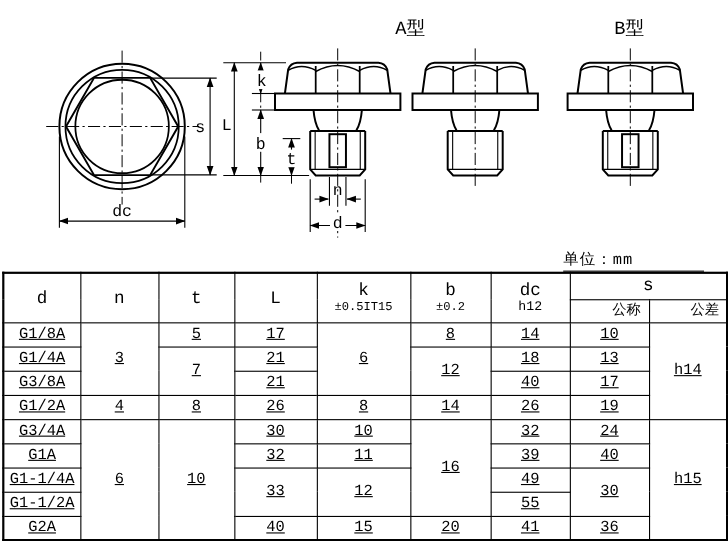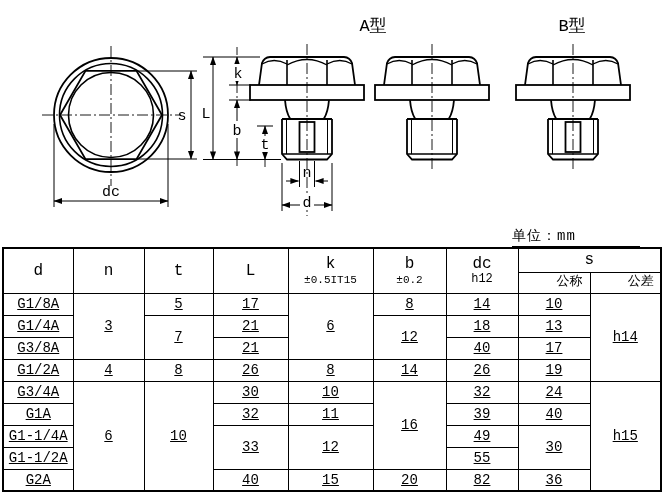--- a/index.html
+++ b/index.html
@@ -236,18 +236,18 @@
       </tr>
       <tr class="dr">
         <td>G1-1/2A</td>
         <td>55</td>
       </tr>
       <tr class="dr">
         <td>G2A</td>
         <td>40</td>
         <td>15</td>
         <td>20</td>
-        <td>82</td>
+        <td>41</td>
         <td>36</td>
       </tr>
     </tbody>
   </table>
 </div>
 
 </body></html>

